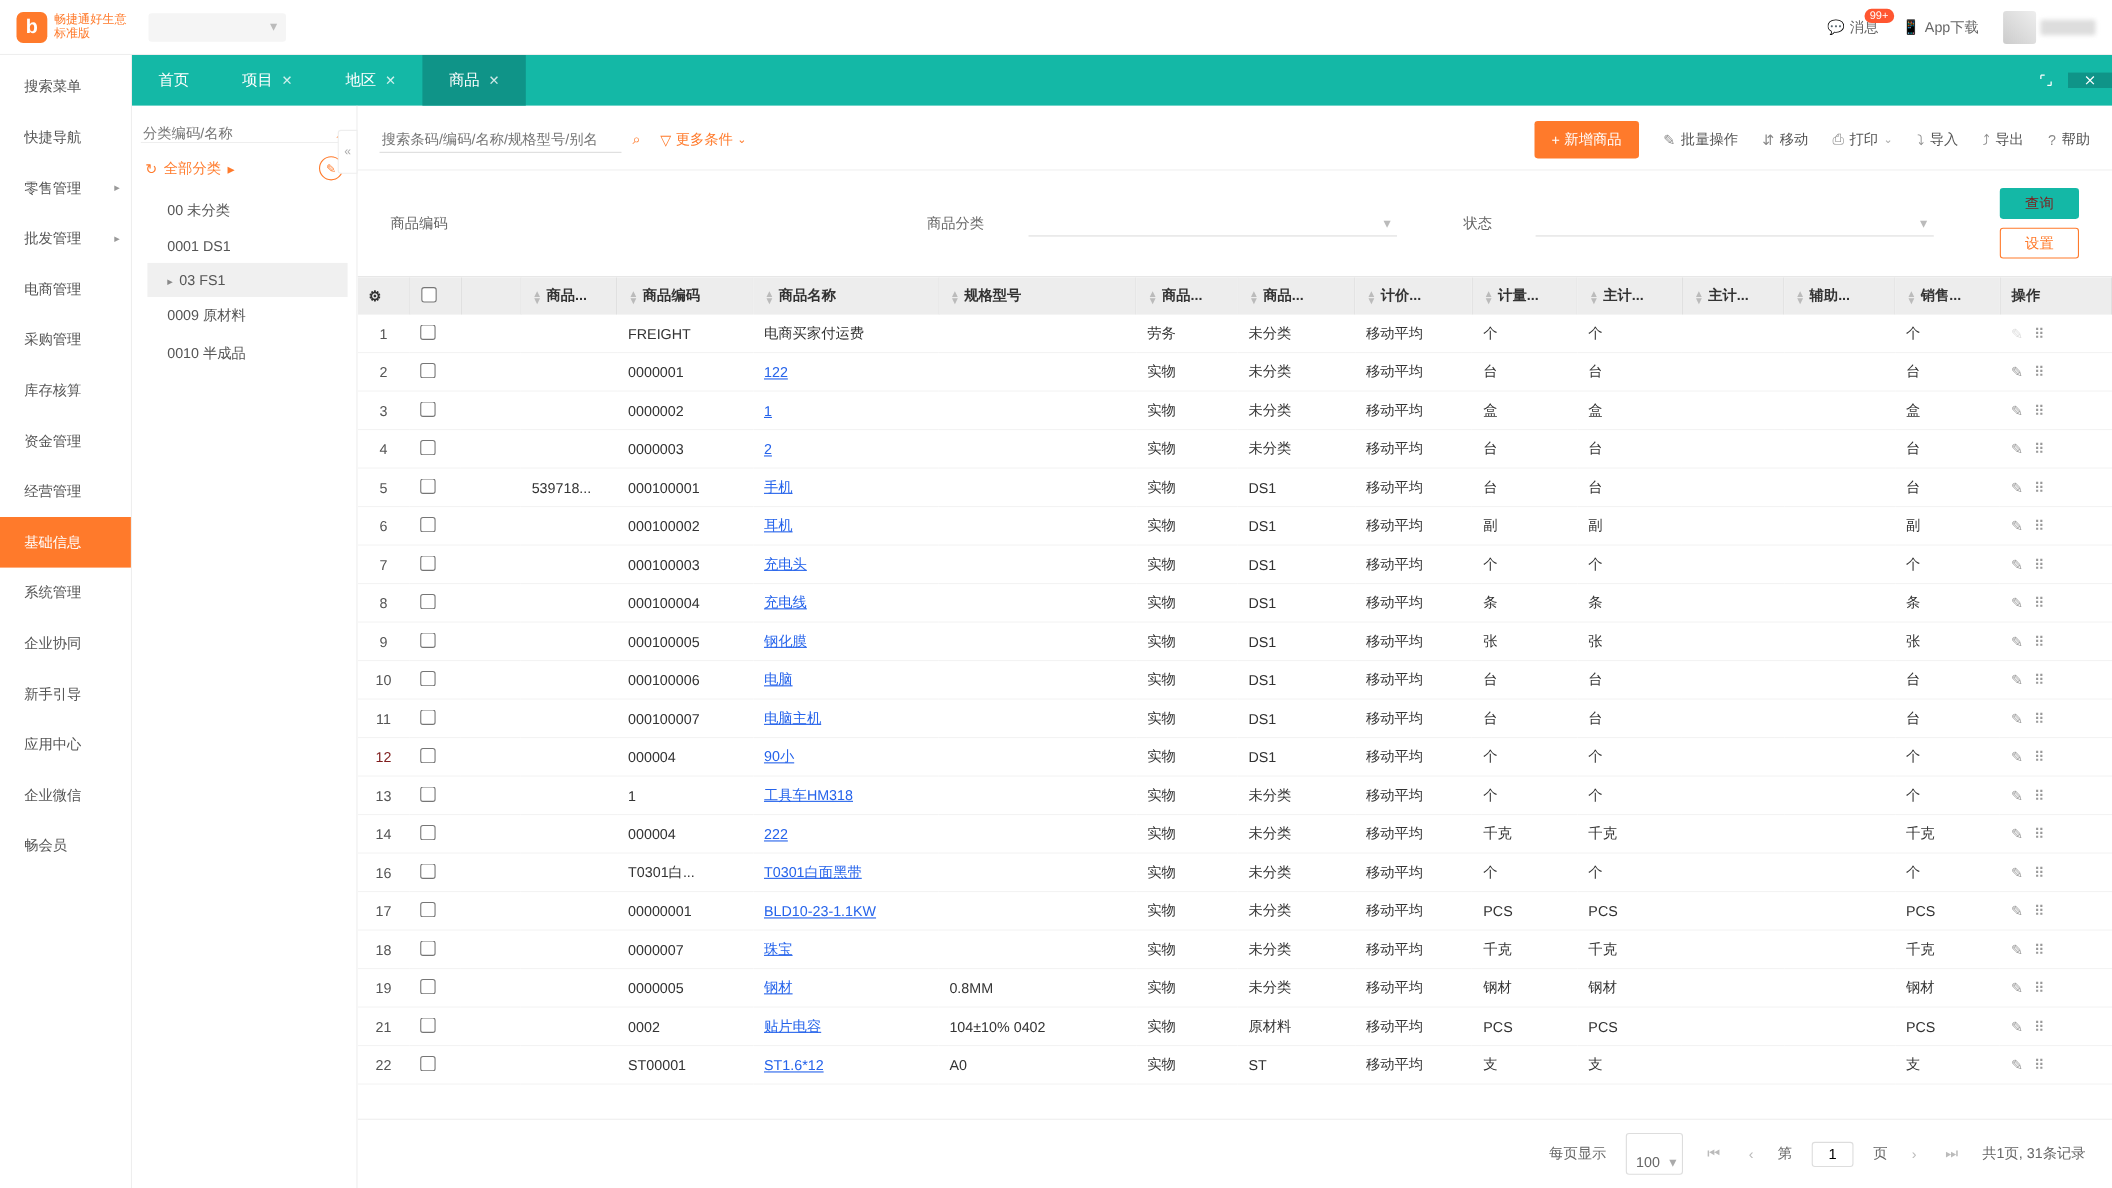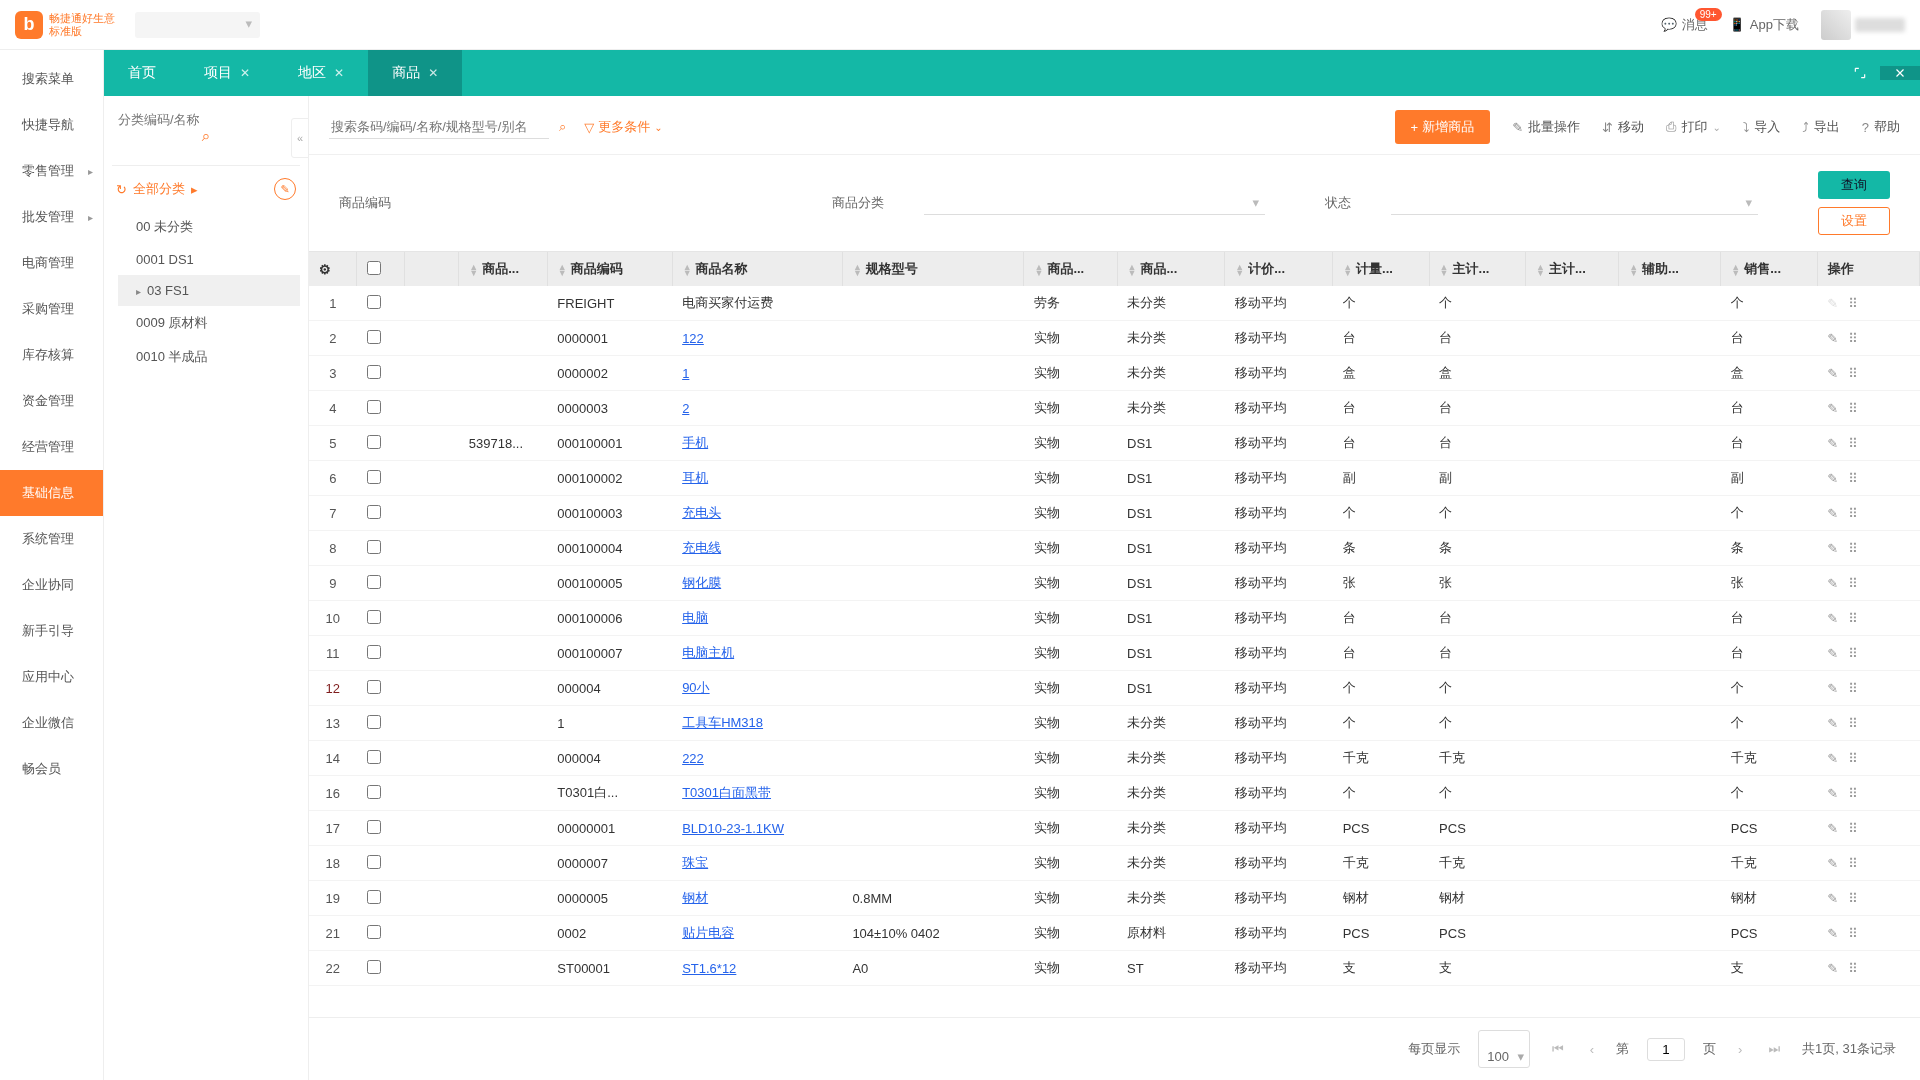--- a/index.html
+++ b/index.html
@@ -13,40 +13,40 @@
 .org-sel { margin-left:20px; color:#999; background:#f5f5f5; padding:4px 50px 4px 10px; border-radius:3px; position:relative;}
 .org-sel::after{content:"▾"; position:absolute; right:8px; color:#bbb;}
 .top-right { margin-left:auto; display:flex; align-items:center; gap:22px; color:#666;}
 .top-right .item{ display:flex; align-items:center; gap:4px; cursor:pointer; position:relative;}
 .badge{ position:absolute; top:-8px; right:-14px; background:#ff5630; color:#fff; border-radius:10px; font-size:10px; padding:1px 5px;}
 .avatar{ width:30px; height:30px; background:linear-gradient(45deg,#ccc,#eee); border-radius:3px;}
 .top-right .name-blur{ width:50px; height:14px; background:#ddd; filter:blur(2px); border-radius:2px;}
 
 
 .frame { display:flex; height:calc(1080px - 50px); }
-.sidebar { width:104px; background:#fff; border-right:1px solid #eee; padding-top:6px;}
+.sidebar { width:120px; background:#fff; border-right:1px solid #eee; padding-top:6px;}
 .sidebar .sm{ padding:14px 0 14px 22px; color:#555; cursor:pointer; display:flex; align-items:center; gap:6px;}
 .sidebar .sm.active{ background:#ff7a2b; color:#fff;}
 .sidebar .sm .caret{ margin-left:auto; margin-right:10px; color:#999; font-size:10px;}
 
 
 .main { flex:1; display:flex; flex-direction:column; }
 .tabs { background:#14b8a6; height:46px; display:flex; align-items:stretch; color:#fff; position:relative;}
 .tabs .tab{ padding:0 24px; display:flex; align-items:center; gap:8px; cursor:pointer; font-size:14px;}
 .tabs .tab.active{ background:#0f9488;}
 .tabs .tab .x{ font-size:12px; opacity:.8;}
 .tabs .end{ margin-left:auto; display:flex; align-items:center;}
 .tabs .end .btn{ width:40px; display:flex; align-items:center; justify-content:center; cursor:pointer;}
 .tabs .end .btn.close{ background:#0f9488;}
 .tabs .end .btn svg{width:14px;height:14px;}
 
 
 .content { flex:1; display:flex; overflow:hidden;}
 .cat-col { width:205px; border-right:1px solid #eee; padding:12px 8px; position:relative;}
-.cat-search{ display:flex; align-items:center; border-bottom:1px solid #eee; padding:4px 2px 20px;flex-direction:column;}
+.cat-search{ display:flex; border-bottom:1px solid #eee; padding:4px 2px 0;}
 .cat-search input{ border:0; outline:0; flex:1; font-size:13px; color:#666;}
 .cat-search .sicon{ color:#ff7a2b; font-size:15px;}
 .cat-head{ display:flex; align-items:center; gap:6px; padding:12px 4px 10px; color:#ff7a2b; font-size:13px;}
 .cat-head .pen{ width:22px; height:22px; border:1px solid #ff7a2b; border-radius:50%; display:flex; align-items:center; justify-content:center; font-size:11px; margin-left:auto;}
 .collapse-handle{ position:absolute; top:22px; right:-1px; width:18px; height:40px; border:1px solid #eee; border-radius:3px 0 0 3px; display:flex; align-items:center; justify-content:center; color:#aaa; background:#fff; font-size:11px;}
 .tree{ padding-left:6px;}
 .tree .node{ padding:8px 4px 8px 18px; color:#555; cursor:pointer; font-size:13px;}
 .tree .node.lead::before{content:"▸"; color:#888; margin-right:6px; font-size:10px;}
 .tree .node.sel{ background:#f0f0f0;}
 
@@ -61,21 +61,21 @@
 .btn-primary{ background:#ff7a2b; color:#fff; padding:8px 16px; border-radius:3px; cursor:pointer; display:flex; align-items:center; gap:4px;}
 .tb-link{ color:#555; display:flex; align-items:center; gap:5px; cursor:pointer;}
 .tb-link .ic{ font-size:13px; color:#888;}
 
 .filter-row{ display:flex; align-items:center; padding:16px 30px; gap:60px;}
 .filter-row .f{ display:flex; align-items:center; gap:40px; color:#666; flex:1;}
 .filter-row .f .val{ flex:1; border-bottom:1px solid transparent; color:#999; display:flex; align-items:center;}
 .filter-row .f.sel .val{ border-bottom:1px solid #ddd; justify-content:flex-end; padding:4px 6px;}
 .filter-row .f.sel .val::after{content:"▾"; color:#bbb;}
 .filter-actions{ display:flex; flex-direction:column; gap:8px;}
-.btn-teal{ background:#14b8a6; color:#0f172a; padding:5px 22px; border-radius:3px; cursor:pointer; text-align:center;}
+.btn-teal{ background:#14b8a6; color:#7f1d1d; padding:5px 22px; border-radius:3px; cursor:pointer; text-align:center;}
 .btn-outline{ border:1px solid #ff7a2b; color:#ff7a2b; padding:4px 22px; border-radius:3px; cursor:pointer; text-align:center;}
 
 
 .tbl-wrap{ flex:1; overflow:auto; border-top:1px solid #e5e5e5;}
 table{ border-collapse:collapse; width:100%; table-layout:fixed;}
 th,td{ padding:8px 10px; text-align:left; font-size:13px; white-space:nowrap; overflow:hidden; text-overflow:ellipsis;}
 thead th{ background:#ededed; color:#333; position:sticky; top:0; font-weight:600; border-right:1px solid #e0e0e0;}
 thead th .sort{ color:#bbb; font-size:9px; margin-right:4px; display:inline-flex; flex-direction:column; line-height:6px; vertical-align:middle;}
 tbody tr{ border-bottom:1px solid #f3f3f3;}
 .chk{ width:14px; height:14px;}

